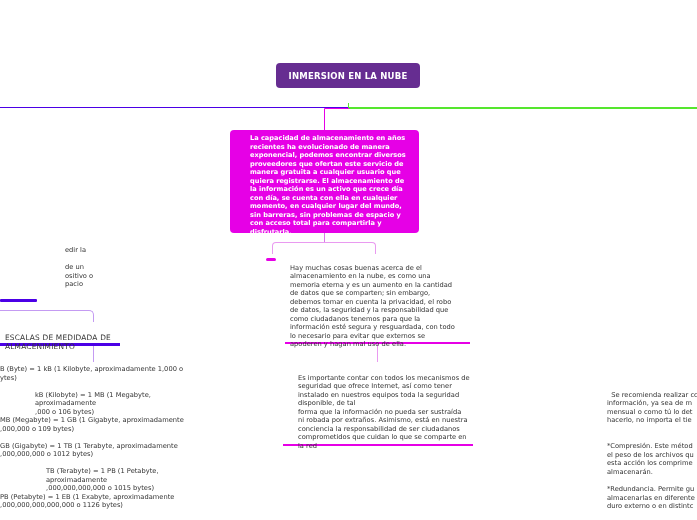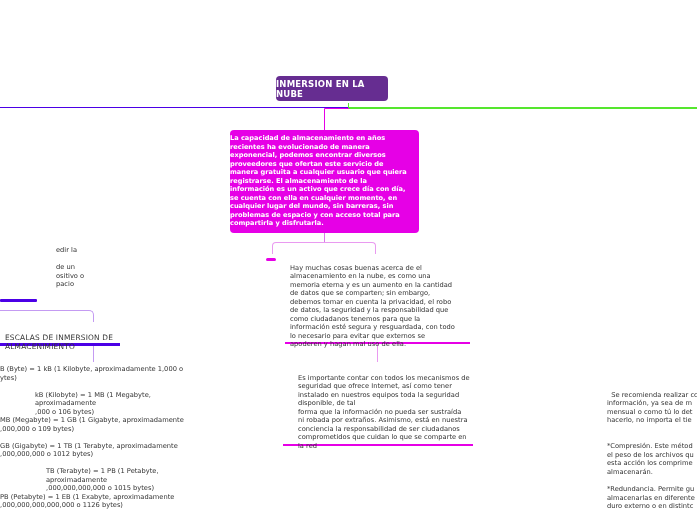--- a/index.html
+++ b/index.html
@@ -5,31 +5,31 @@
     html, body { margin: 0; padding: 0; }
     body {
       width: 697px; height: 520px; position: relative; overflow: hidden;
       background: #ffffff;
       font-family: "DejaVu Sans", sans-serif;
       color: #222;
     }
     .abs { position: absolute; }
     .line { position: absolute; }
     .root-node {
-      left: 276px; top: 76px; width: 112px; height: 25px;
+      left: 276px; top: 63px; width: 144px; height: 25px;
       background: #662d91; border-radius: 4px;
       color: #fff; font-weight: bold; font-size: 8.5px;
       display: flex; align-items: center; justify-content: center;
       letter-spacing: 0.2px;
     }
     .main-node {
       left: 230px; top: 130px; width: 189px; height: 103px;
       background: #e600e6; border-radius: 4px;
       color: #fff; font-weight: bold; font-size: 6.6px; line-height: 8.5px;
-      padding: 4px 8px 0 0; box-sizing: border-box;
+      padding: 4px 8px 0 20px; box-sizing: border-box;
     }
     .text-block {
       font-size: 6.7px; line-height: 8.55px; color: #333;
       white-space: pre-line;
     }
     .hdr-text {
       font-size: 7.4px; line-height: 9.5px; color: #333;
       letter-spacing: 0.2px;
     }
   </style>
@@ -82,30 +82,30 @@
 seguridad que ofrece Internet, así como tener
 instalado en nuestros equipos toda la seguridad
 disponible, de tal
 forma que la información no pueda ser sustraída
 ni robada por extraños. Asimismo, está en nuestra
 conciencia la responsabilidad de ser ciudadanos
 comprometidos que cuidan lo que se comparte en
 la red</span>
 </div>
 
-<div class="abs text-block" style="left:8px; top:238px; width:40px; line-height:8.4px;padding-left:48px;">
+<div class="abs text-block" style="left:17px; top:238px; width:40px; line-height:8.4px;padding-left:48px;">
   <span>edir la
 
 de un
 ositivo o
 pacio</span>
 </div>
 
 <div class="abs hdr-text" style="left:5px; top:323px; width:120px; white-space:pre-line;">
-  <span>ESCALAS DE INMERSION DE
+  <span>ESCALAS DE MEDIDADA DE
 ALMACENIMIENTO</span>
 </div>
 
 <div class="abs" style="left:0; top:365px; width:200px;">
   <div class="text-block" style="height:25.5px;"><span>B (Byte) = 1 kB (1 Kilobyte, aproximadamente 1,000 o
 ytes)</span></div>
   <div class="text-block" style="height:25.5px;margin-left:35px;"><span>kB (Kilobyte) = 1 MB (1 Megabyte, aproximadamente
 ,000 o 106 bytes)</span></div>
   <div class="text-block" style="height:25.5px;"><span>MB (Megabyte) = 1 GB (1 Gigabyte, aproximadamente
 ,000,000 o 109 bytes)</span></div>

